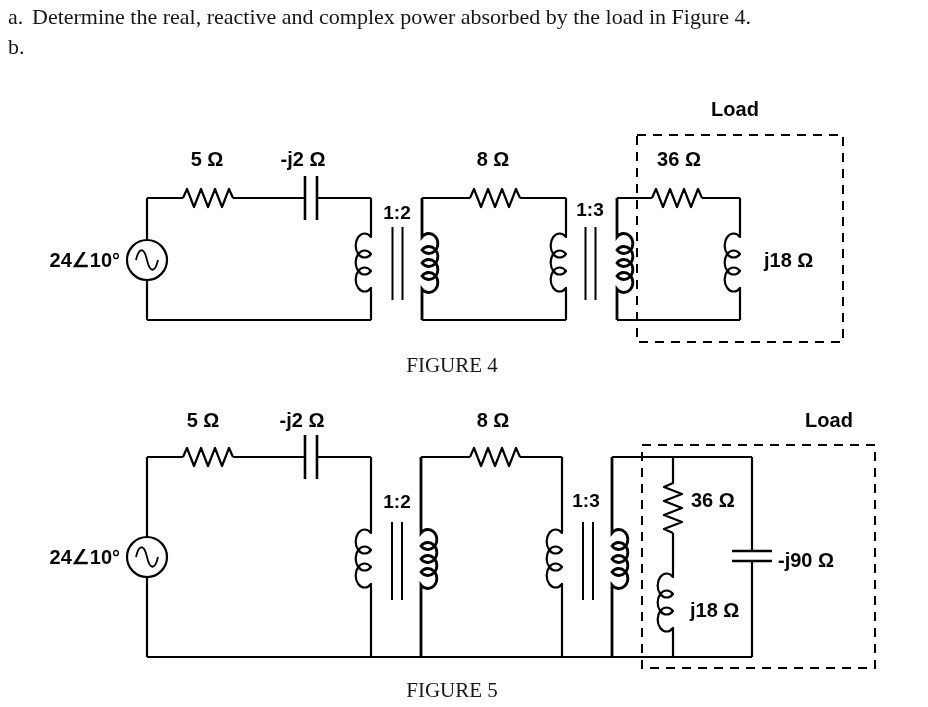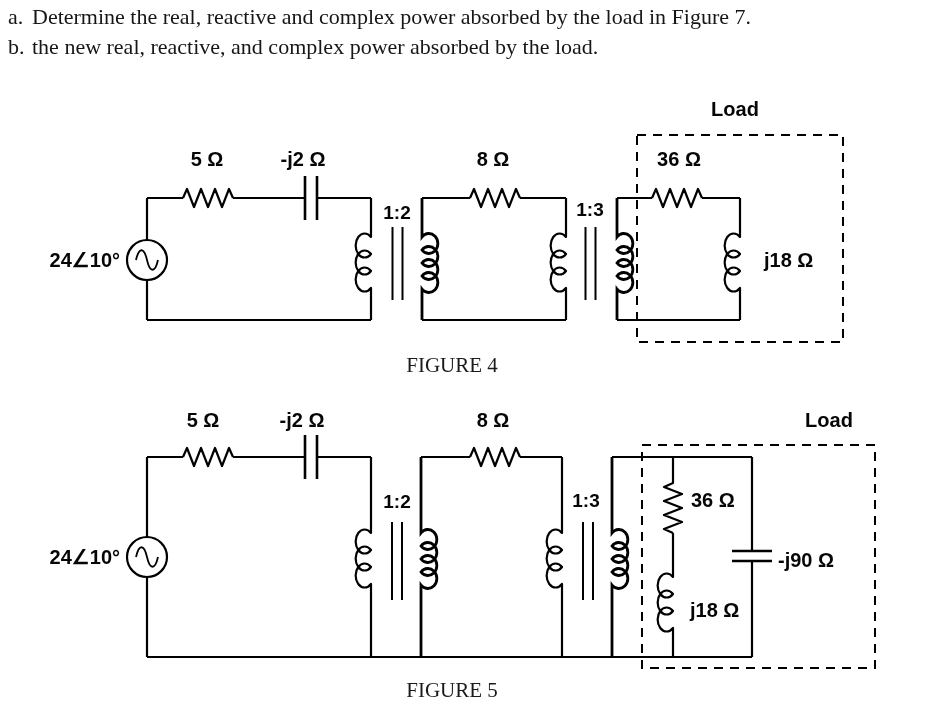--- a/index.html
+++ b/index.html
@@ -21,26 +21,25 @@
   .figcap{font-family:"Liberation Serif",serif;font-size:21px;fill:#1a1a1a;}
 </style>
 </head>
 <body>
 
 <div class="page">
 
   <div class="problem">
     <div class="pitem">
       <div class="pmarker">a.</div>
-      <div class="ptext">Determine the real, reactive and complex power absorbed by the load in Figure 7.</div>
+      <div class="ptext">Determine the real, reactive and complex power absorbed by the load in Figure 4.</div>
     </div>
     <div class="pitem">
       <div class="pmarker">b.</div>
       <div class="ptext">
-        <span>the new real, reactive, and complex power absorbed by the load.</span>
       </div>
     </div>
   </div>
 
   <svg width="928" height="707" viewBox="0 0 928 707">
 
     <g>
 
       <path class="wire" d="M147,198 H183 M233,198 H305 M317,198 H371
                M147,198 V240 M147,280 V320 M147,320 H371"></path>

